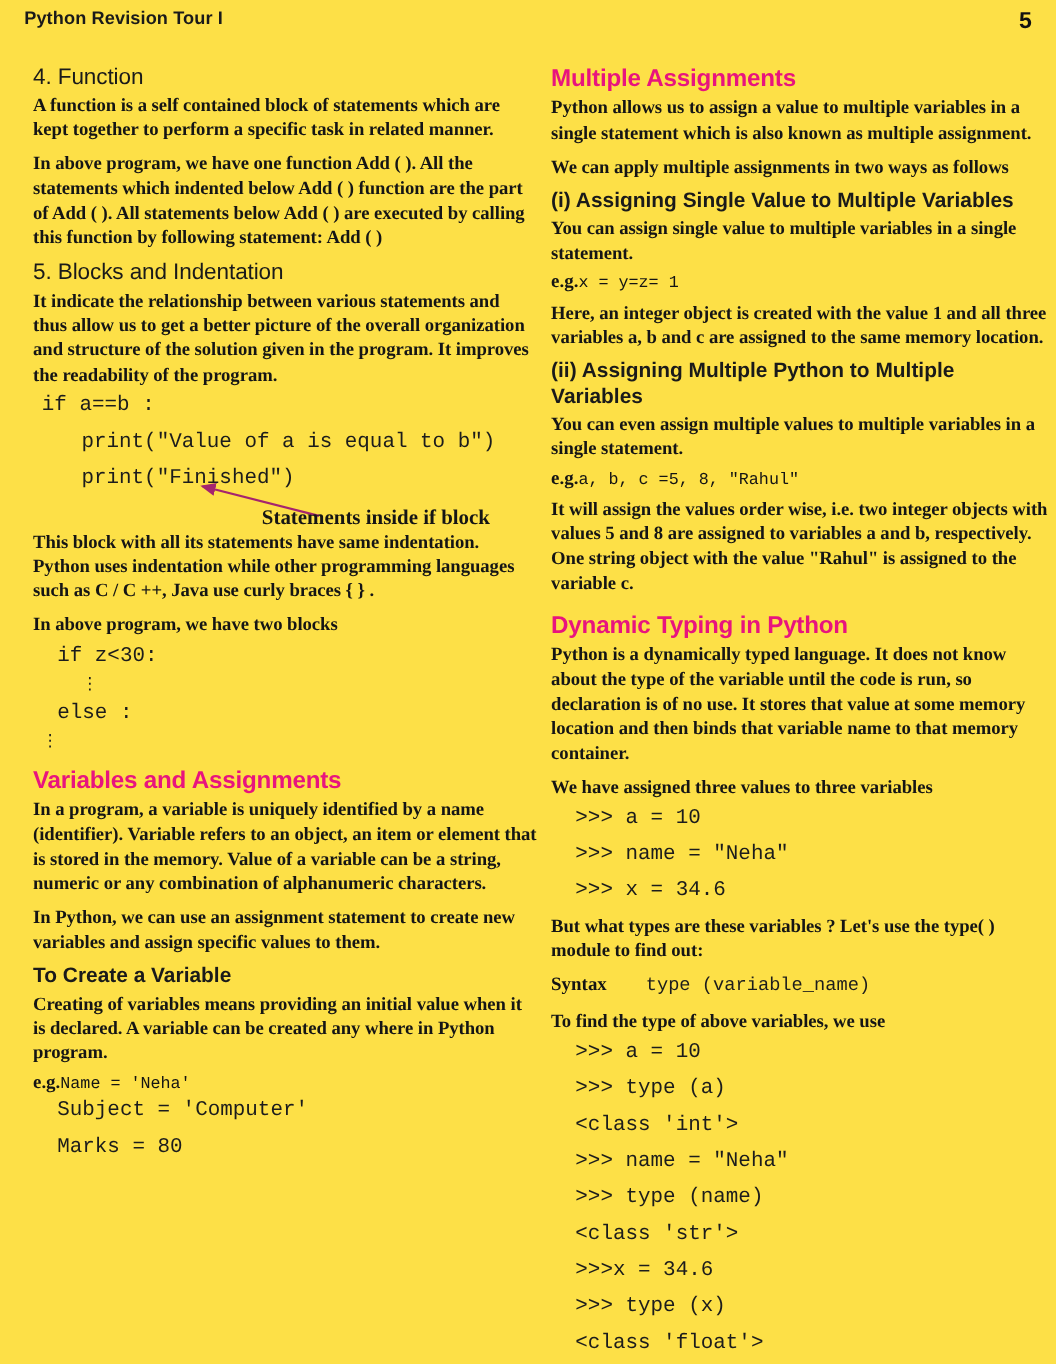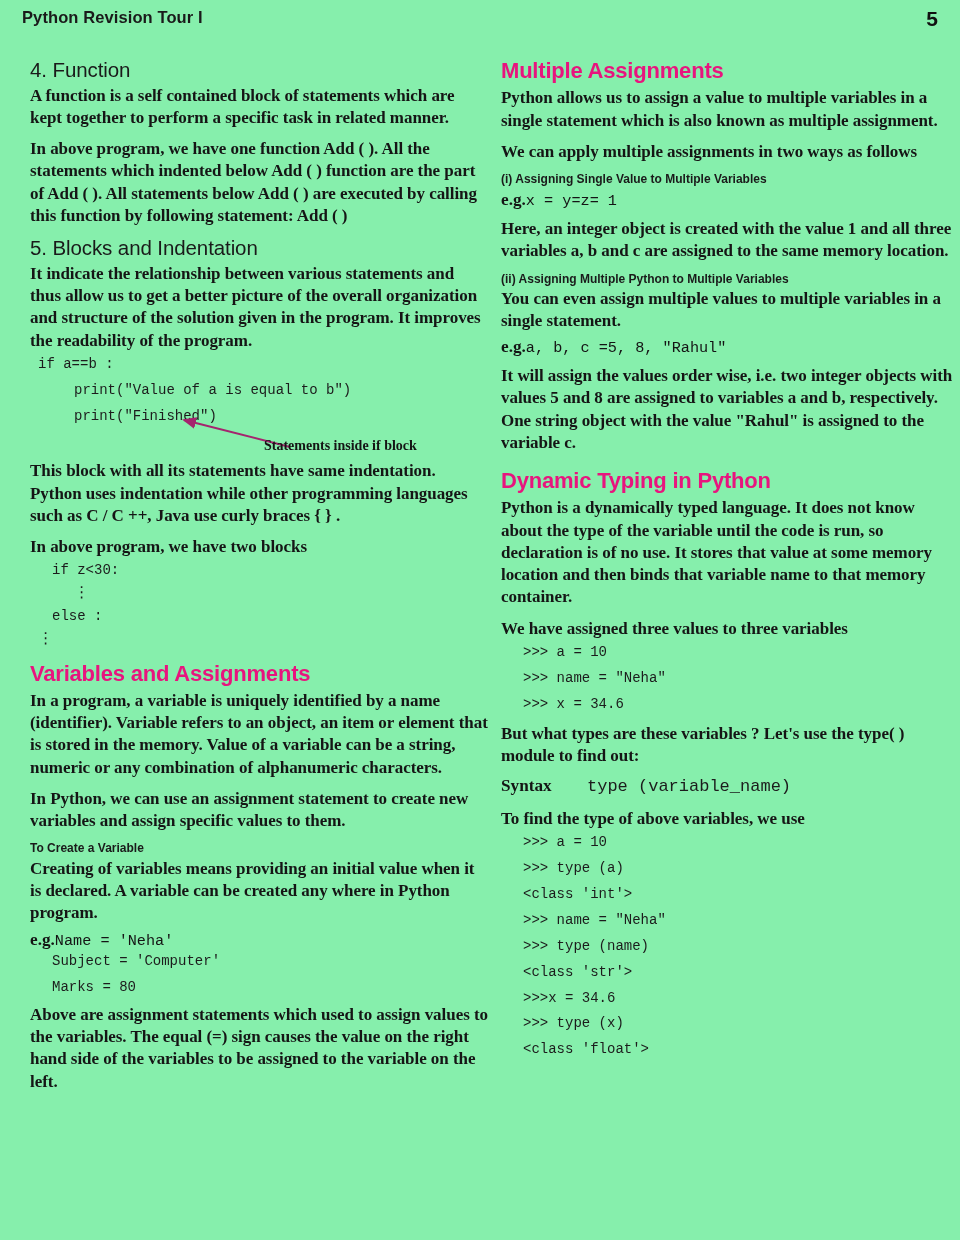--- a/index.html
+++ b/index.html
@@ -4,21 +4,21 @@
 <style>
   html, body {
     margin: 0;
     padding: 0;
     background: #ffffff;
   }
   .page {
     position: relative;
     width: 960px;
     height: 1240px;
-    background: #86efac;
+    background: #fde047;
     overflow: hidden;
     font-family: "Liberation Serif", serif;
     color: #141414;
     text-decoration: underline;
   }
 
   
   .header {
     position: absolute;
     top: 8px;
@@ -73,21 +73,21 @@
     font-family: "Liberation Sans", sans-serif;
     font-size: 22px;
     font-weight: bold;
     color: #E8147E;
     margin: 14px 0 4px 0;
     line-height: 1.15;
     letter-spacing: -0.2px;
   }
   h3.sub-black {
     font-family: "Liberation Sans", sans-serif;
-    font-size: 12px;
+    font-size: 19px;
     font-weight: bold;
     color: #1a1a1a;
     margin: 8px 12px 2px 0;
     line-height: 1.2;
   }
 
   
   p.body {
     font-family: "Liberation Serif", serif;
     font-size: 17px;
@@ -95,21 +95,21 @@
     line-height: 1.31;
     margin: 0 0 9px 0;
     color: #151515;
     letter-spacing: -0.05px;
   }
   p.body.tight { margin-bottom: 3px; }
 
   
   .code {
     font-family: "Liberation Mono", monospace;
-    font-size: 14px;
+    font-size: 19px;
     line-height: 1.42;
     color: #1c1c1c;
     margin: 1px 0 6px 0;
     white-space: pre;
   }
   .code.ind1 { padding-left: 22px; }
   .code.ind2 { padding-left: 44px; }
   .code.ind3 { padding-left: 8px; }
 
   .eg-line {
@@ -157,24 +157,24 @@
     margin-top: -18px;
   }
   .annot-svg {
     position: absolute;
     left: 148px;
     top: 0;
     pointer-events: none;
   }
   .annot-caption {
     position: absolute;
-    left: 234px;
+    left: 208px;
     top: 24px;
     font-family: "Liberation Serif", serif;
-    font-size: 14px;
+    font-size: 19px;
     font-weight: bold;
     color: #151515;
     white-space: nowrap;
   }
 </style>
 </head>
 <body>
 
 <div class="page">
 
@@ -224,30 +224,30 @@
 
       <h3 class="sub-black">To Create a Variable</h3>
       <p class="body tight">Creating of variables means providing an initial value when it is declared. A variable can be created any where in Python program.</p>
 
       <div class="eg-line">
         <span>e.g.</span><span class="mono">Name = 'Neha'</span>
       </div>
       <div class="code ind1">Subject = 'Computer'</div>
       <div class="code ind1">Marks = 80</div>
 
-      <p class="body">Above are assignment statements which used to assign values to the variables. The equal (=) sign causes the value on the right hand side of the variables to be assigned to the variable on the left.</p>
     </div>
 
     <div class="col col-right">
 
       <h2 class="sec-pink" style="margin-top:0">Multiple Assignments</h2>
       <p class="body">Python allows us to assign a value to multiple variables in a single statement which is also known as multiple assignment.</p>
       <p class="body">We can apply multiple assignments in two ways as follows</p>
 
       <h3 class="sub-black">(i) Assigning Single Value to Multiple Variables</h3>
+      <p class="body tight">You can assign single value to multiple variables in a single statement.</p>
       <div class="eg-line">
         <span>e.g.</span><span class="mono">x = y=z= 1</span>
       </div>
       <p class="body" style="margin-top:6px">Here, an integer object is created with the value 1 and all three variables a, b and c are assigned to the same memory location.</p>
 
       <h3 class="sub-black">(ii) Assigning Multiple Python to Multiple Variables</h3>
       <p class="body tight">You can even assign multiple values to multiple variables in a single statement.</p>
       <div class="eg-line">
         <span>e.g.</span><span class="mono">a, b, c =5, 8, "Rahul"</span>
       </div>

